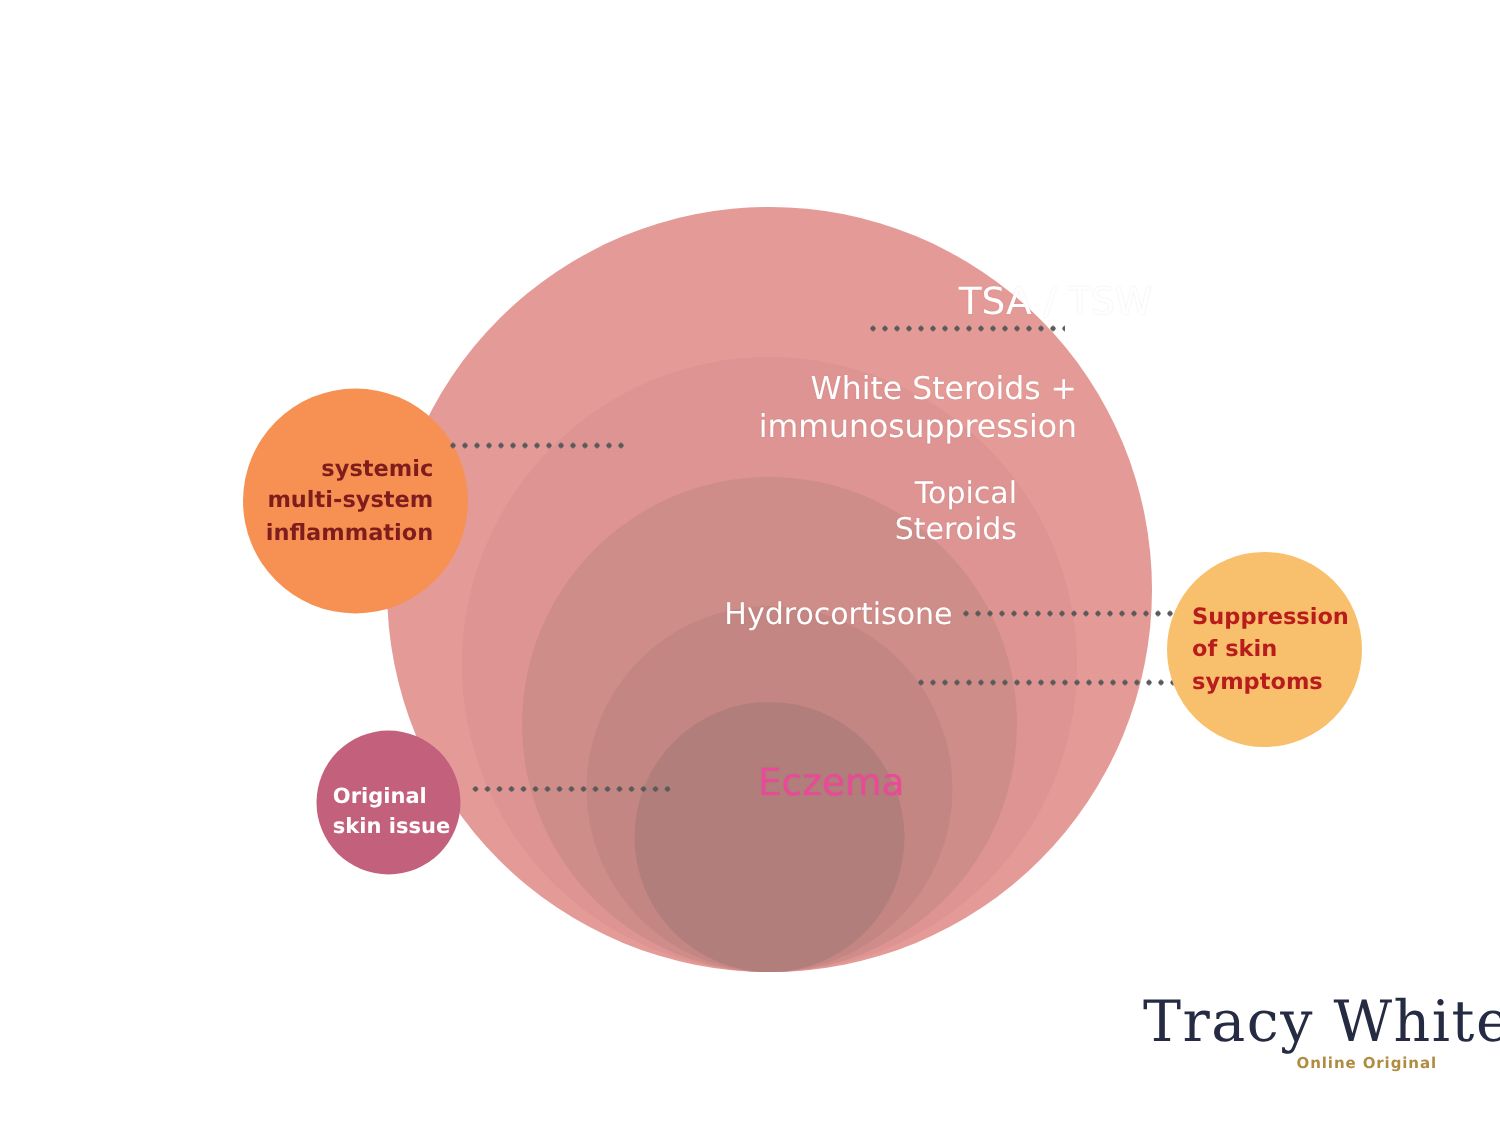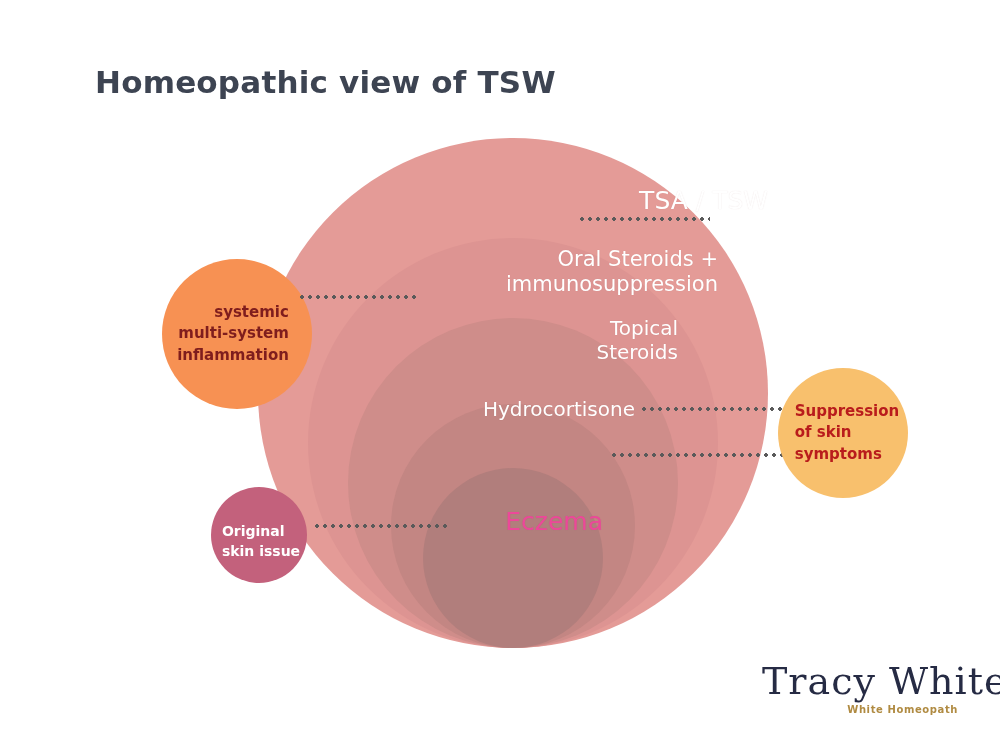--- a/index.html
+++ b/index.html
@@ -145,32 +145,31 @@
     color: #b08b42;
     letter-spacing: 0.6px;
     white-space: nowrap;
   }
 </style>
 </head>
 <body style="background: rgb(255, 255, 255);">
 
 <div id="slide">
 
-  <div id="title" style="color: rgb(61, 68, 82);">Homeopathic view of TSW</div>
 
   <div id="nested">
 
     <div class="ring" id="ring-tsa" style="background: rgb(228, 155, 151);"></div>
     <div class="ring" id="ring-oral" style="background: rgb(221, 148, 146);"></div>
     <div class="ring" id="ring-topical" style="background: rgb(207, 141, 138);"></div>
     <div class="ring" id="ring-hydro" style="background: rgb(195, 134, 131);"></div>
     <div class="ring" id="ring-eczema" style="background: rgb(177, 126, 124);"></div>
 
     <div class="ring-label" id="label-tsa" style="color: rgb(255, 255, 255);">TSA / TSW</div>
-    <div class="ring-label" id="label-oral" style="white-space: pre-line; color: rgb(255, 255, 255);">Oral Steroids +
+    <div class="ring-label" id="label-oral" style="white-space: pre-line; color: rgb(255, 255, 255);">White Steroids +
 immunosuppression</div>
     <div class="ring-label" id="label-topical" style="white-space: pre-line; color: rgb(255, 255, 255);">Topical
 Steroids</div>
     <div class="ring-label" id="label-hydro" style="color: rgb(255, 255, 255);">Hydrocortisone</div>
     <div class="ring-label" id="label-eczema" style="color: #ec4899;">Eczema</div>
   </div>
 
   <div class="leader" id="leader-drug"></div>
   <div class="leader" id="leader-systemic"></div>
   <div class="leader" id="leader-suppression1"></div>
@@ -190,16 +189,16 @@
 symptoms</span>
   </div>
 
   <div class="bubble" id="bubble-original" style="background: rgb(195, 97, 124);">
     <span class="bubble-text" style="color: rgb(255, 255, 255);">Original
 skin issue</span>
   </div>
 
   <div id="logo">
     <div id="logo-name" style="color: rgb(38, 43, 68);">Tracy White</div>
-    <div id="logo-sub" style="color: rgb(176, 139, 66);">White Homeopath</div>
+    <div id="logo-sub" style="color: rgb(176, 139, 66);">Online Original</div>
   </div>
 
 </div>
 
 </body></html>

